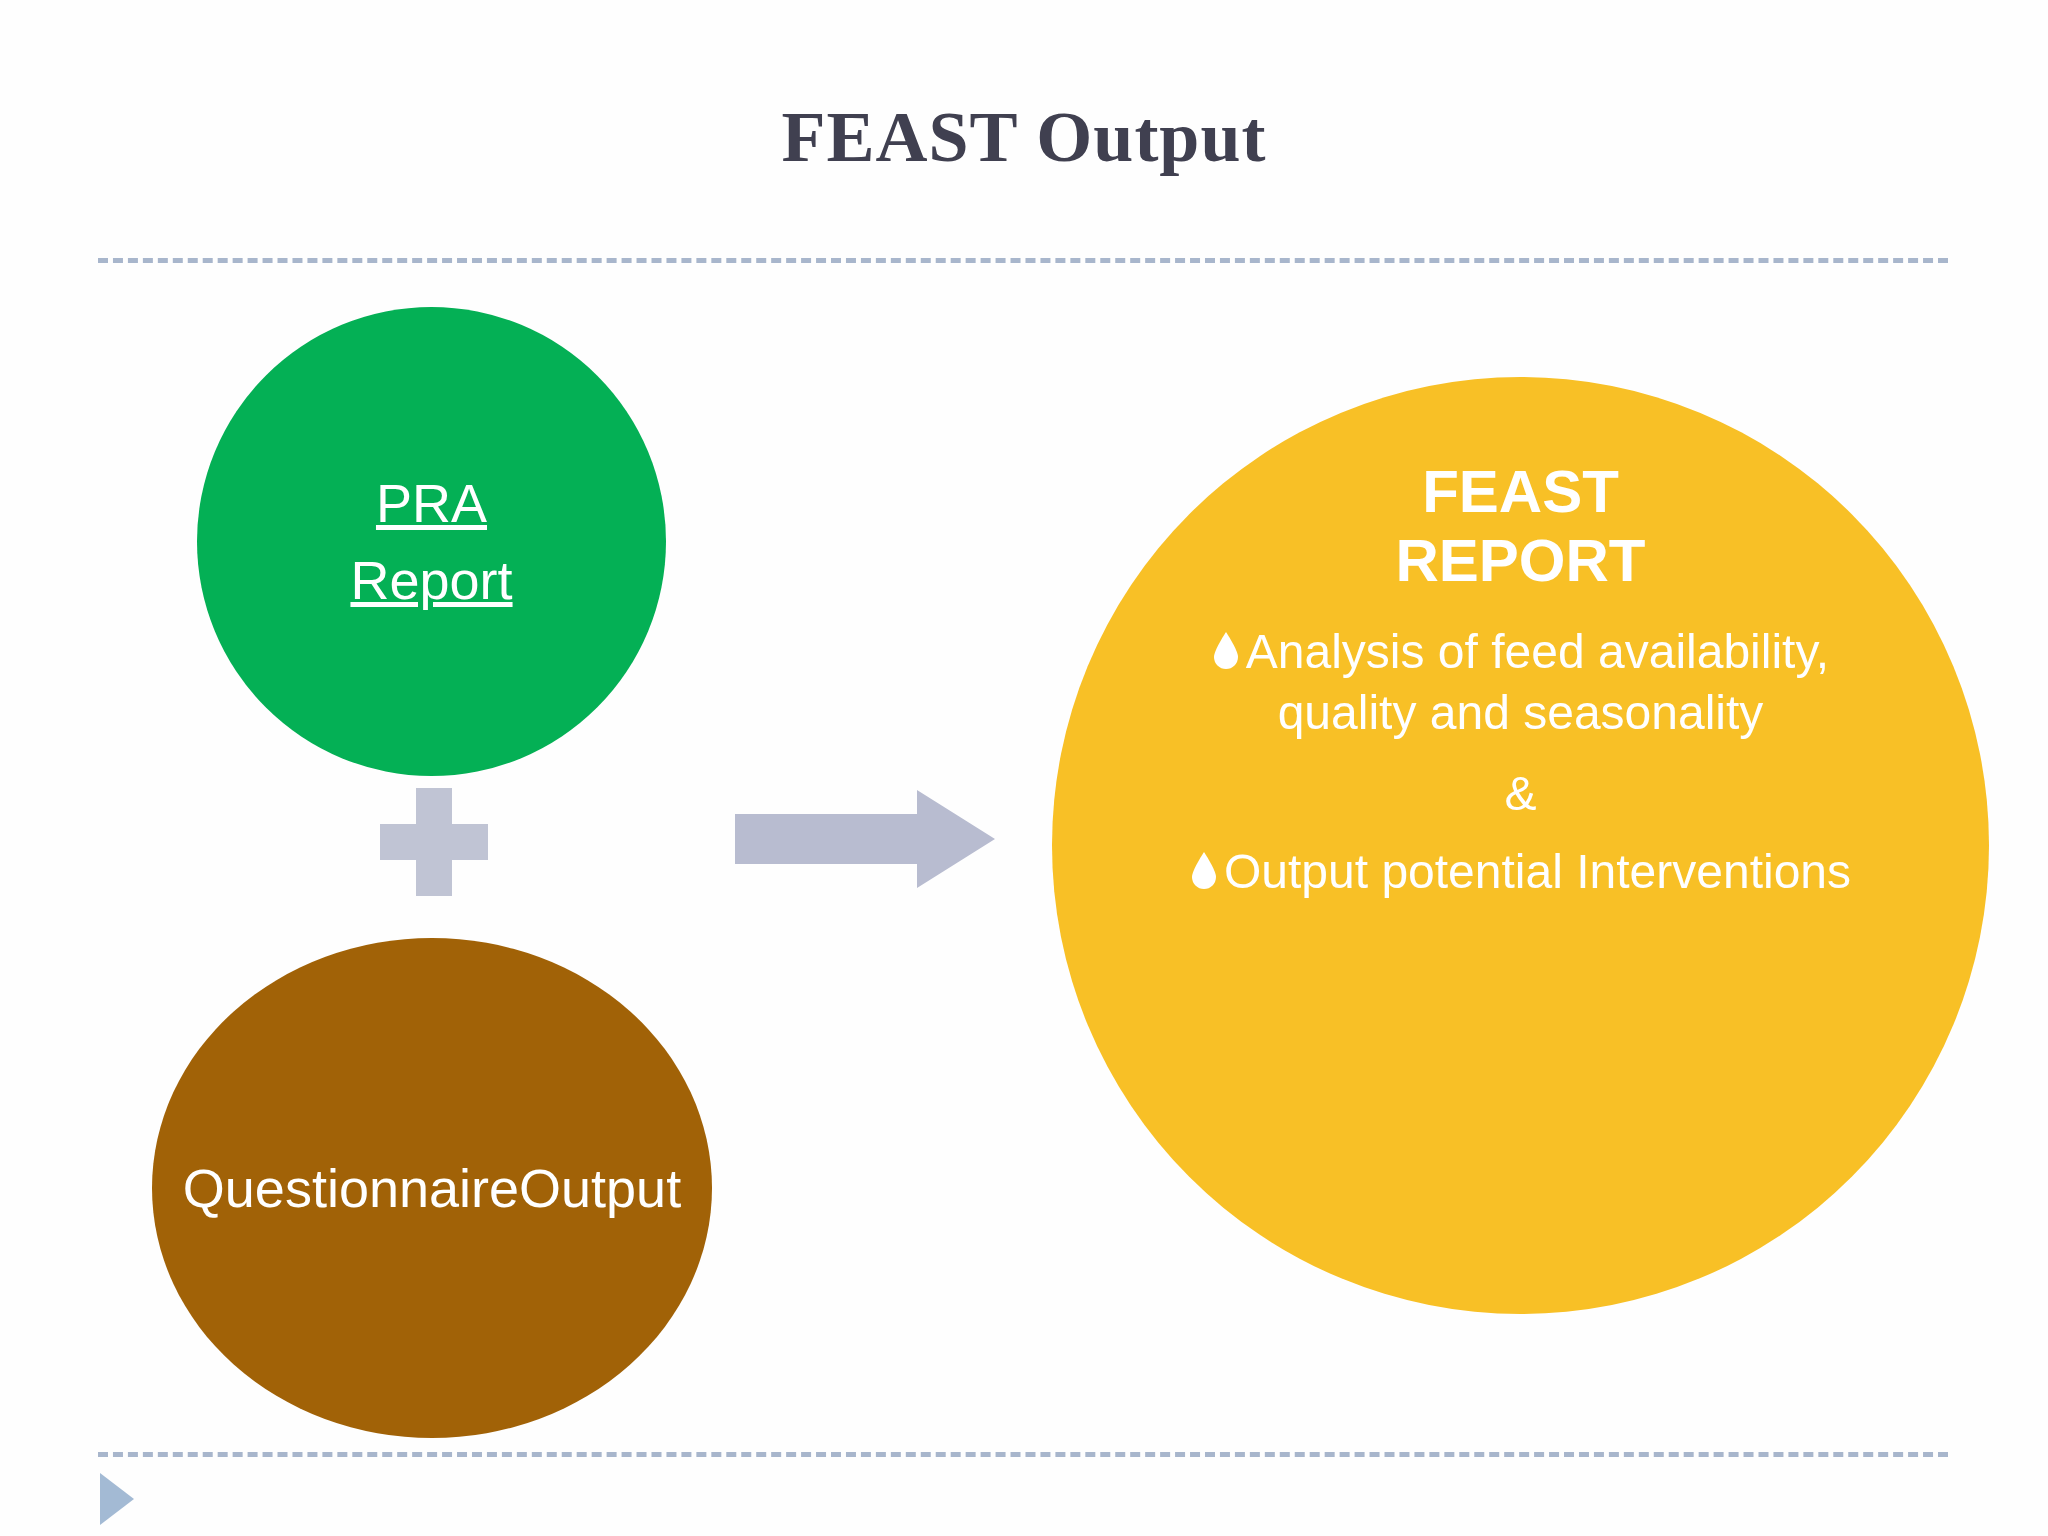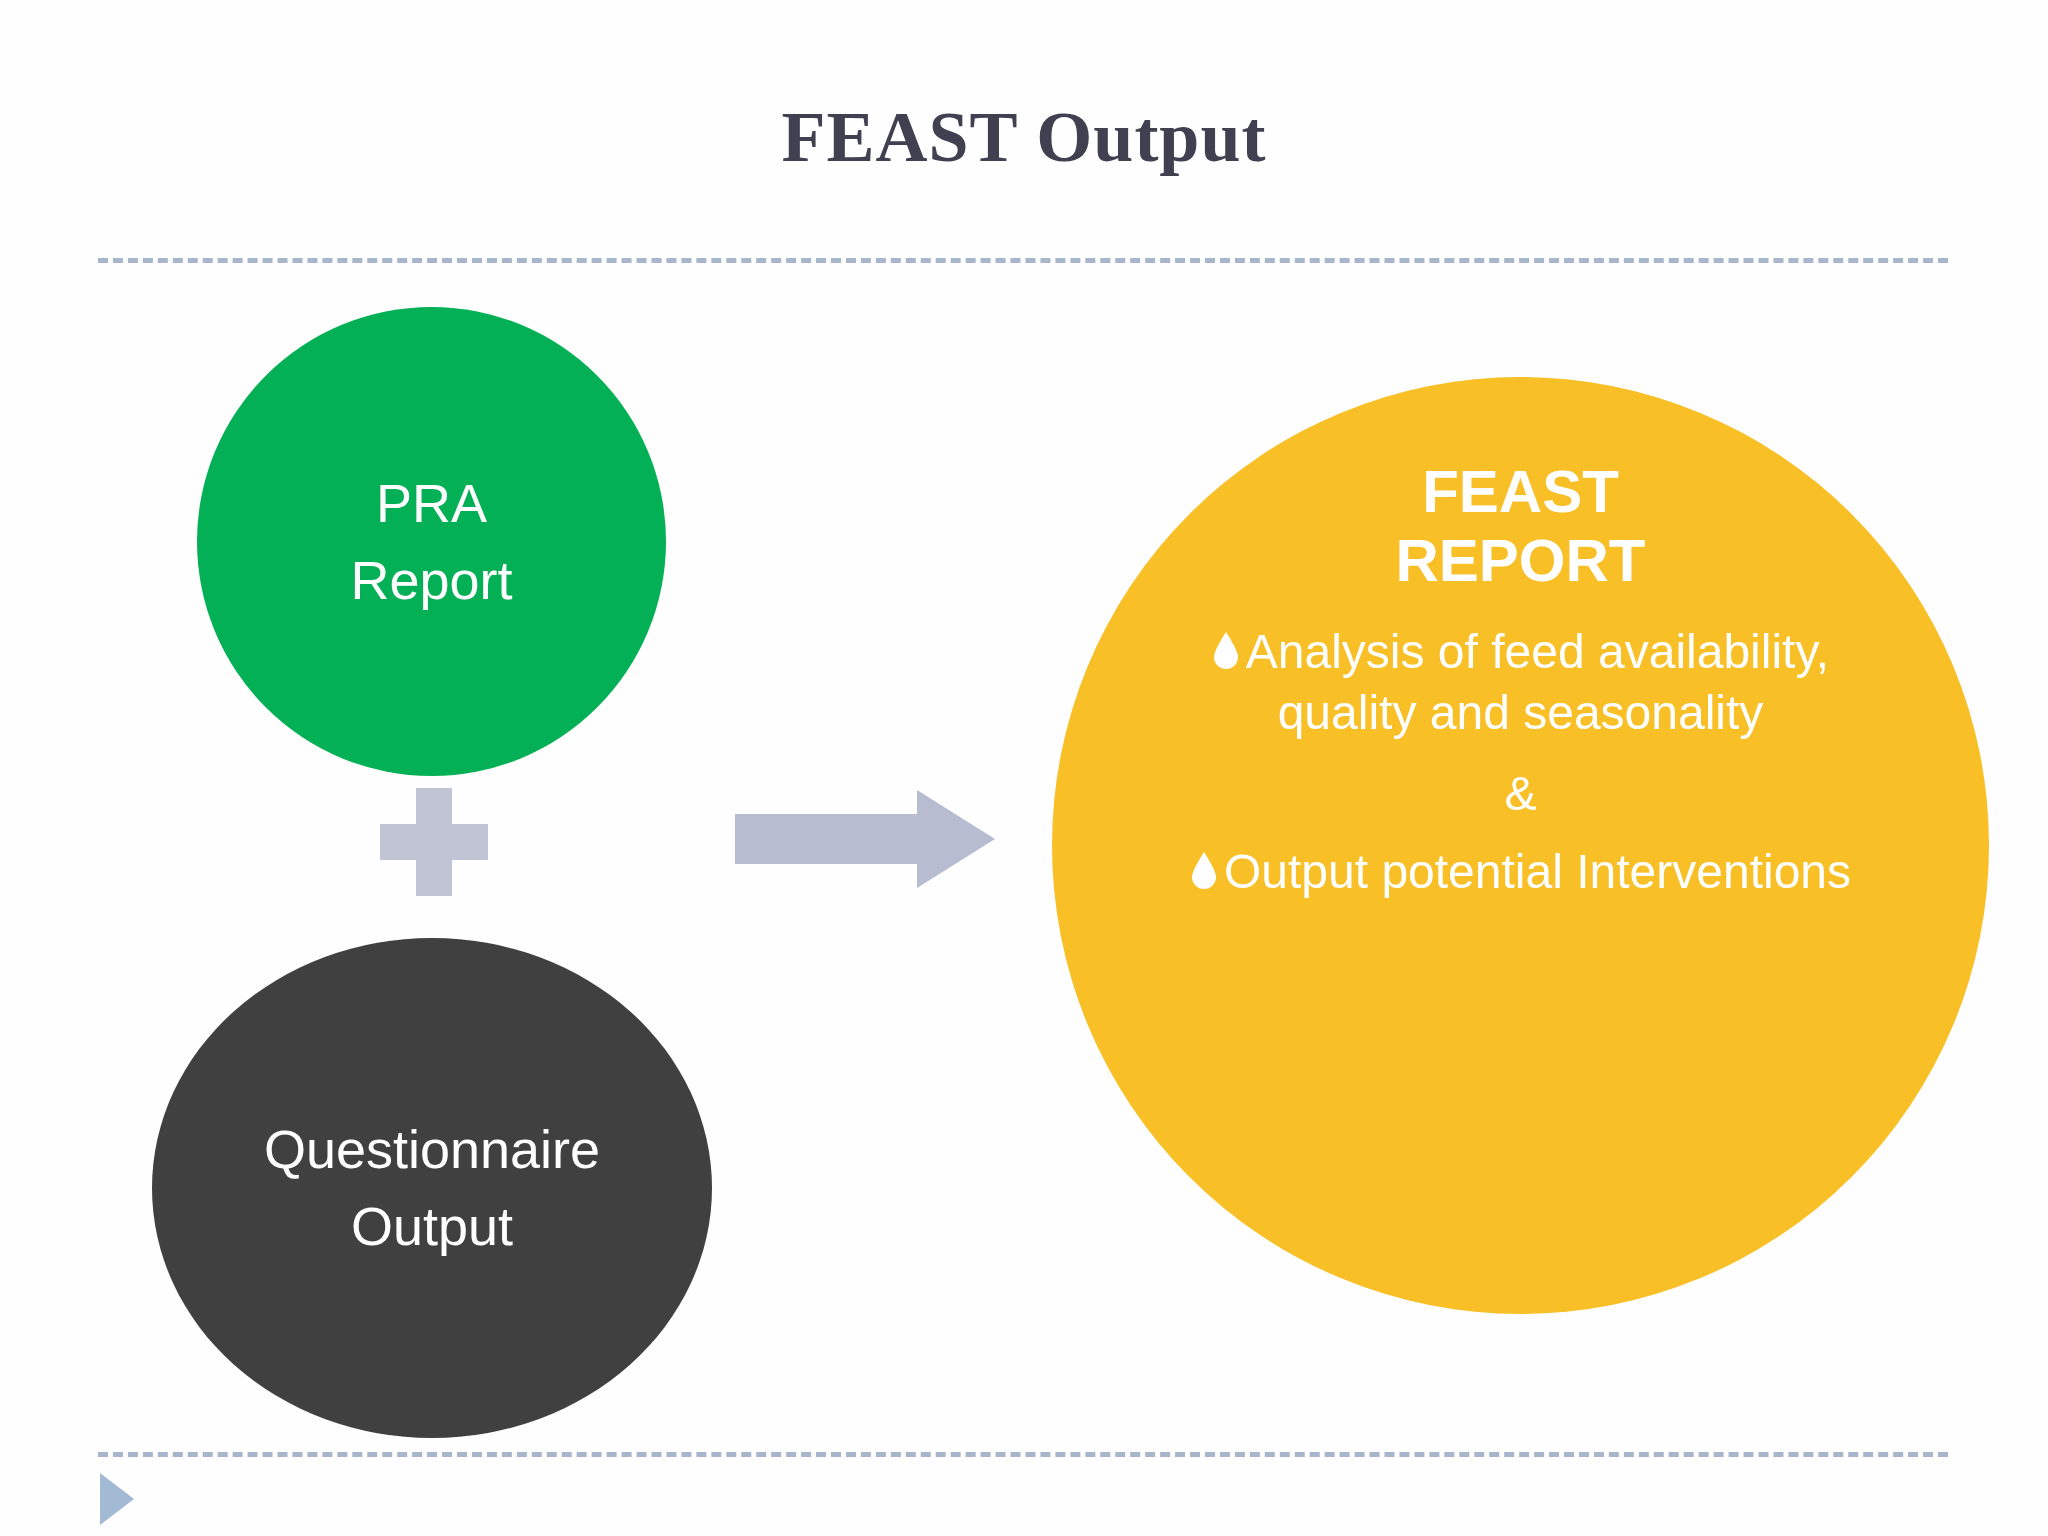--- a/index.html
+++ b/index.html
@@ -64,33 +64,34 @@
     border-radius: 50%;
     background: #04b055;
     display: flex;
     flex-direction: column;
     align-items: center;
     justify-content: center;
     color: #ffffff;
     font-size: 54px;
     line-height: 1.42;
     text-align: center;
+    text-decoration: underline;
   }
 
   
   #questionnaire-ellipse {
     position: absolute;
     left: 152px;
     top: 938px;
     width: 560px;
     height: 500px;
     border-radius: 50%;
-    background: #404040;
+    background: #a16207;
     display: flex;
-    flex-direction: column;
+    flex-direction: row;
     align-items: center;
     justify-content: center;
     color: #ffffff;
     font-size: 54px;
     line-height: 1.42;
     text-align: center;
   }
 
   
   #plus-sign {

